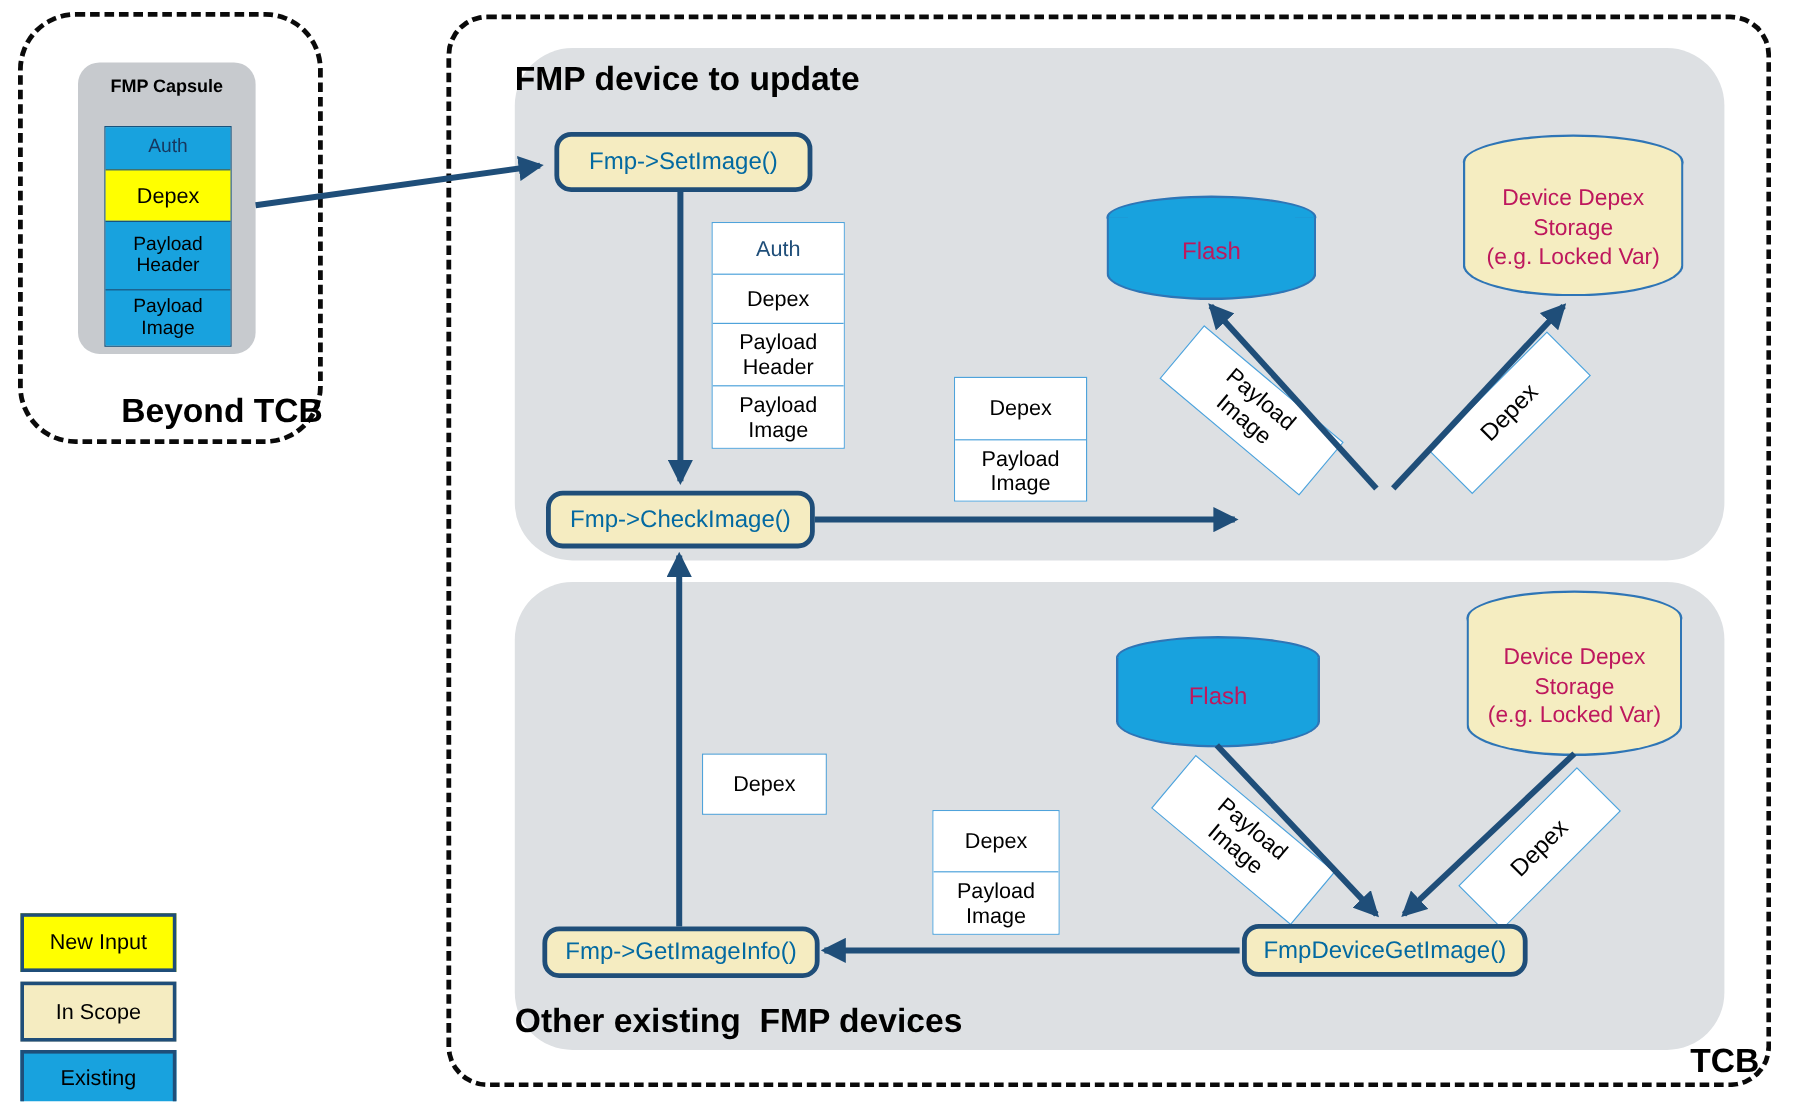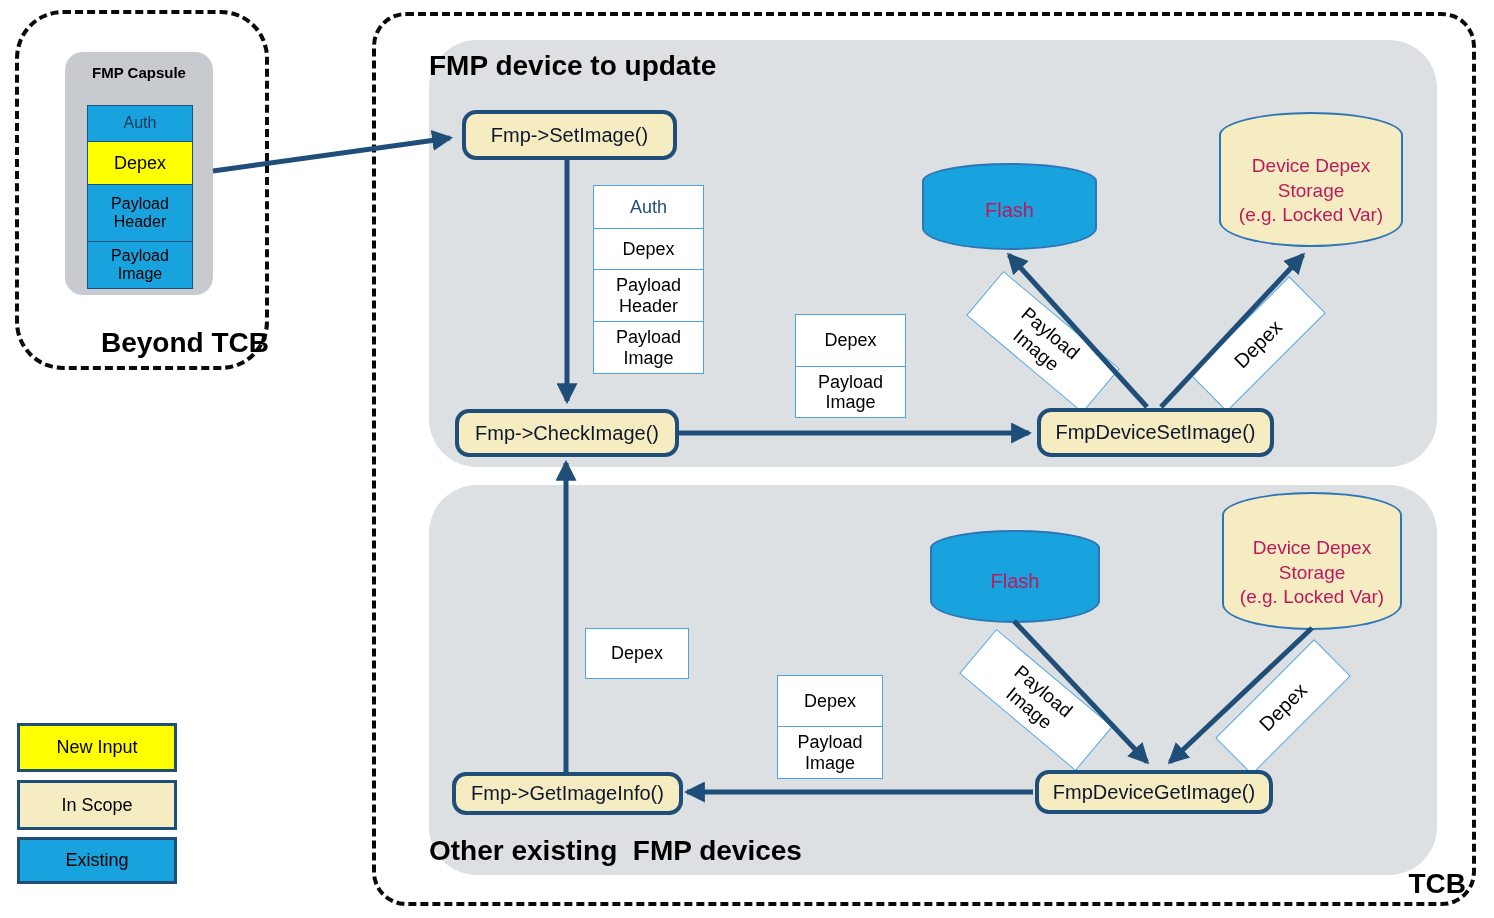--- a/index.html
+++ b/index.html
@@ -32,21 +32,21 @@
                border:1px solid #17537e; }
   .cap-cell { display:flex; align-items:center; justify-content:center; text-align:center;
               font-size:16px; line-height:1.15; border-top:1px solid #17537e; }
   .cap-cell:first-child { border-top:none; }
   .bg-existing { background:#18A2DE; }
   .bg-new { background:#FFFF00; }
   .txt-navy { color:#17375E; }
   
   .fn-btn { position:absolute; background:#F5ECC1; border:4px solid #1F4E79; border-radius:14px;
             display:flex; align-items:center; justify-content:center; font-size:20px;
-            color:#0f172a; z-index:4; }
+            color:#0369a1; z-index:4; }
   
   .wstack { position:absolute; background:#fff; border:1.5px solid #4FA3DB; z-index:2; }
   .wcell { display:flex; align-items:center; justify-content:center; text-align:center;
            font-size:18px; line-height:1.12; border-top:1.5px solid #4FA3DB; background:#fff; }
   .wcell:first-child { border-top:none; }
   .wcell.auth { color:#1F4E79; }
   
   .rot-label { position:absolute; background:#fff; border:1.5px solid #4FA3DB; z-index:2;
                display:flex; align-items:center; justify-content:center; text-align:center; }
   .rot-label .inner { font-size:19px; line-height:1.15; }
@@ -55,22 +55,22 @@
   .cylinder { position:absolute; z-index:2; }
   .cyl-top { position:absolute; left:0; right:0; top:0; border-radius:50%;
              border:2px solid #2E75B6; }
   .cyl-body { position:absolute; left:0; right:0; bottom:0; border:2px solid #2E75B6;
               border-top:none; }
   .cyl-label { position:absolute; left:0; right:0; text-align:center; z-index:3;
                font-size:20px; color:#be185d; }
   .cyl-blue .cyl-top, .cyl-blue .cyl-body { background:#18A2DE; }
   .cyl-cream .cyl-top, .cyl-cream .cyl-body { background:#F5EDC1; }
   
-  .legend-item { position:absolute; left:17px; width:160px; border:3.5px solid #1F4E79;
-                 display:flex; align-items:center; justify-content:center; font-size:18px; }
+  .legend-item { position:absolute; left:17px; width:130px; border:3.5px solid #1F4E79;
+                 display:flex; align-items:center; justify-content:center; font-size:18px;margin-top:38px; }
   
   .arrows { position:absolute; left:0; top:0; width:1494px; height:918px; z-index:3;
             pointer-events:none; }
 </style>
 </head>
 <body>
 
 <div class="canvas">
 
   <div class="dashed-box beyond-tcb"></div>
@@ -176,21 +176,20 @@
       <path d="M1147,407 L1009,255" marker-end="url(#ah)"></path>
       <path d="M1161,407 L1303,255" marker-end="url(#ah)"></path>
       <path d="M1014,621 L1147,762" marker-end="url(#ah)"></path>
       <path d="M1312,628 L1170,762" marker-end="url(#ah)"></path>
       <path d="M1033,792 L687,792" marker-end="url(#ah)"></path>
     </g>
   </svg>
 
   <div class="fn-btn" style="left:462px; top:110px; width:215px; height:50px;">Fmp-&gt;SetImage()</div>
   <div class="fn-btn" style="left:455px; top:409px; width:224px; height:48px;">Fmp-&gt;CheckImage()</div>
-  <div class="fn-btn" style="left:1037px; top:408px; width:237px; height:49px;">FmpDeviceSetImage()</div>
   <div class="fn-btn" style="left:452px; top:772px; width:231px; height:43px;">Fmp-&gt;GetImageInfo()</div>
   <div class="fn-btn" style="left:1035px; top:770px; width:238px; height:44px;">FmpDeviceGetImage()</div>
 
   <div class="legend-item bg-new" style="top:723px; height:49px;">New Input</div>
   <div class="legend-item bg-existing" style="top:837px; height:47px;">Existing</div>
   <div class="legend-item" style="top:780px; height:50px; background:#F5ECC1;">In Scope</div>
 
 </div>
 
 </body></html>

